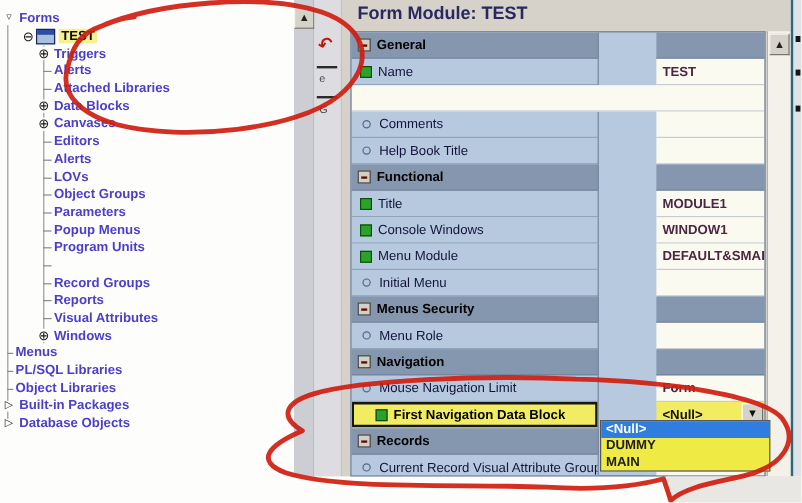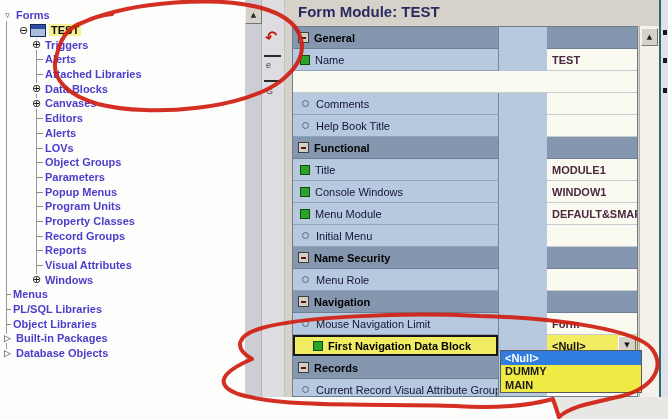--- a/index.html
+++ b/index.html
@@ -152,21 +152,20 @@
         <div class="tree-row d2">
           <span class="tick"></span>
           <span class="tree-label">Popup Menus</span>
         </div>
         <div class="tree-row d2">
           <span class="tick"></span>
           <span class="tree-label">Program Units</span>
         </div>
         <div class="tree-row d2">
           <span class="tick"></span>
-          <span class="tree-label">Property Classes</span>
         </div>
         <div class="tree-row d2">
           <span class="tick"></span>
           <span class="tree-label">Record Groups</span>
         </div>
         <div class="tree-row d2">
           <span class="tick"></span>
           <span class="tree-label">Reports</span>
         </div>
         <div class="tree-row d2">
@@ -284,21 +283,21 @@
           <div class="pt-row ">
             <span class="pt-name">
               <span class="ico-default"></span>
               <span>Initial Menu</span>
             </span>
             <span class="pt-value"></span>
           </div>
           <div class="pt-row section">
             <span class="pt-name">
               <span class="collapse-box"></span>
-              <span>Name Security</span>
+              <span>Menus Security</span>
             </span>
             <span class="pt-value"></span>
           </div>
           <div class="pt-row ">
             <span class="pt-name">
               <span class="ico-default"></span>
               <span>Menu Role</span>
             </span>
             <span class="pt-value"></span>
           </div>

